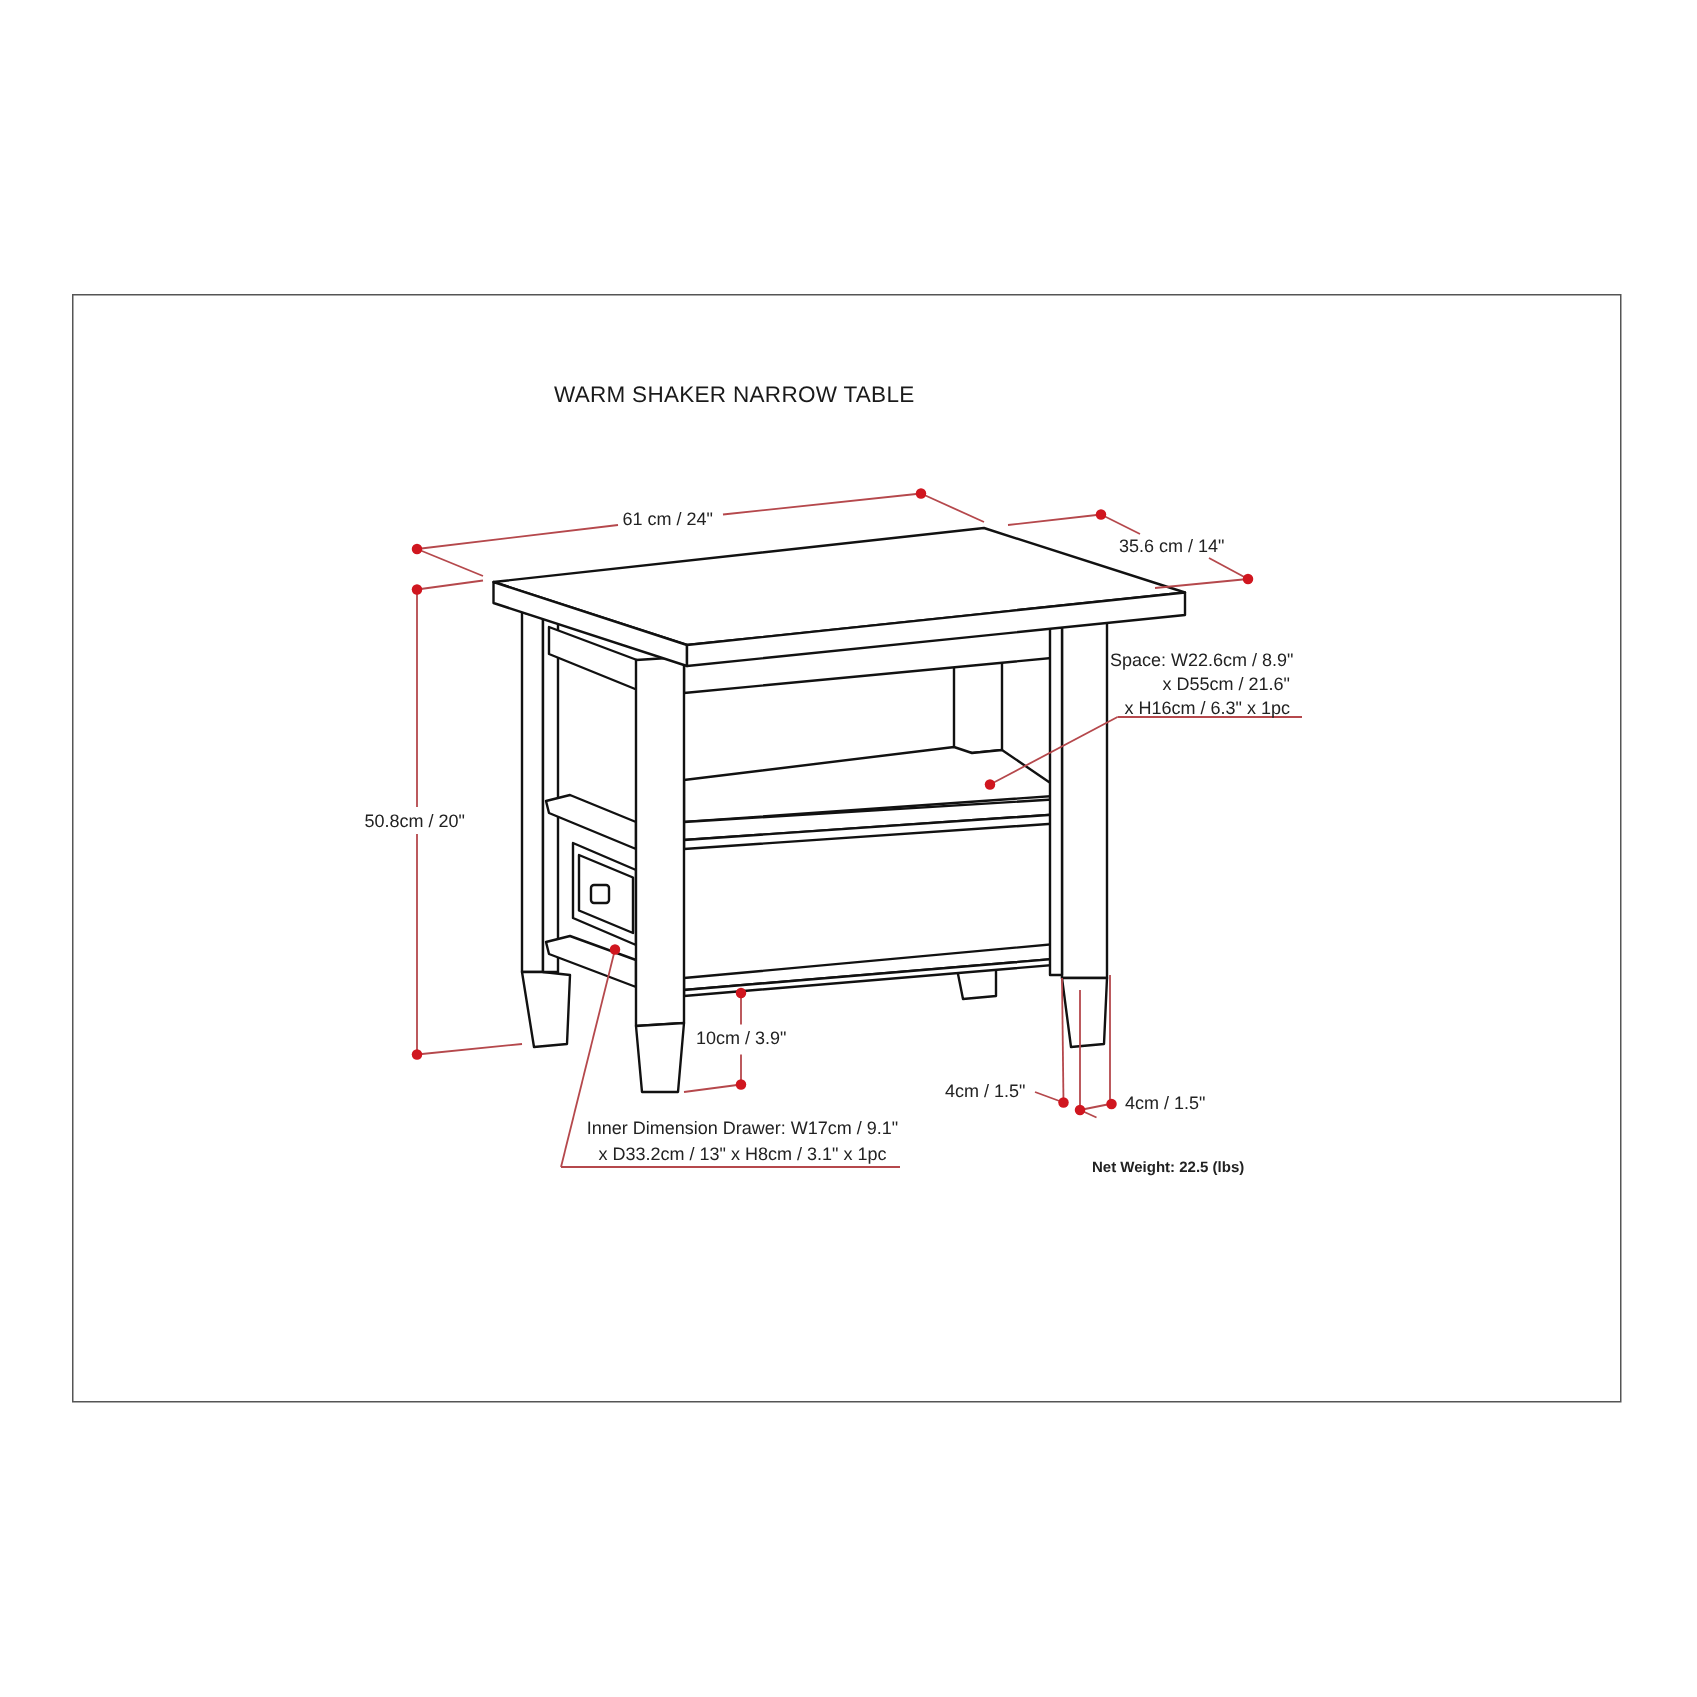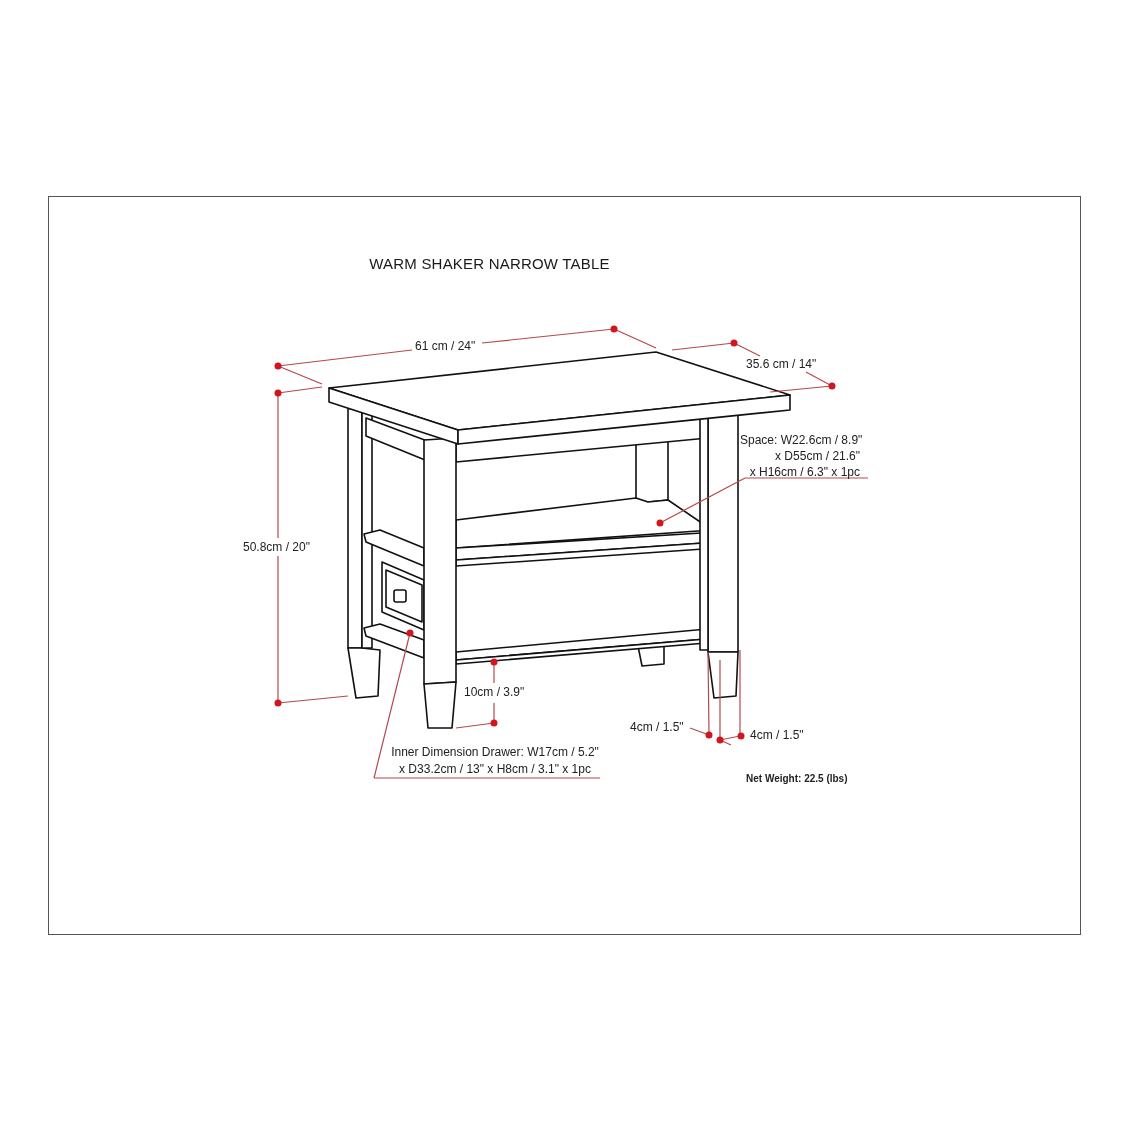--- a/index.html
+++ b/index.html
@@ -6,21 +6,21 @@
     body { width: 1131px; height: 1131px; position: relative; overflow: hidden;
            font-family: "Liberation Sans", "DejaVu Sans", sans-serif; color: #1a1a1a; }
     .frame { position: absolute; left: 48px; top: 196px; width: 1033px; height: 739px;
              border: 1.5px solid #555; box-sizing: border-box; }
     svg.drawing { position: absolute; left: 0; top: 0; }
     .lbl { position: absolute; font-size: 12px; white-space: nowrap; color: #222; }
     .title { position: absolute; left: 0; width: 979px; top: 255px; text-align: center;
              font-size: 15px; letter-spacing: 0.2px; color: #1a1a1a; }
     .multi { line-height: 16px; text-align: right; }
     .multi-left { line-height: 17px; text-align: center; }
-    .weight { font-size: 10px; font-weight: bold; margin-left: 18px; }
+    .weight { font-size: 10px; font-weight: bold; }
   </style>
 </head>
 <body>
 
 <div class="frame"></div>
 
 <div class="title">WARM SHAKER NARROW TABLE</div>
 
 <svg class="drawing" width="1131" height="1131" viewBox="0 0 1131 1131">
   <g fill="#fff" stroke="#111" stroke-width="1.6" stroke-linejoin="round">
@@ -124,17 +124,17 @@
 <div class="lbl" style="left:630px; top:720px;">4cm / 1.5"</div>
 <div class="lbl" style="left:750px; top:728px;">4cm / 1.5"</div>
 
 <div class="lbl multi" style="left:740px; top:432px; width:120px;">
   <div>Space: W22.6cm / 8.9"</div>
   <div>x D55cm / 21.6"</div>
   <div>x H16cm / 6.3" x 1pc</div>
 </div>
 
 <div class="lbl multi-left" style="left:384px; top:744px; width:222px;">
-  <div>Inner Dimension Drawer: W17cm / 5.2"</div>
+  <div>Inner Dimension Drawer: W17cm / 9.1"</div>
   <div>x D33.2cm / 13" x H8cm / 3.1" x 1pc</div>
 </div>
 
 <div class="lbl weight" style="left:728px; top:773px;">Net Weight:  22.5 (lbs)</div>
 
 </body></html>

